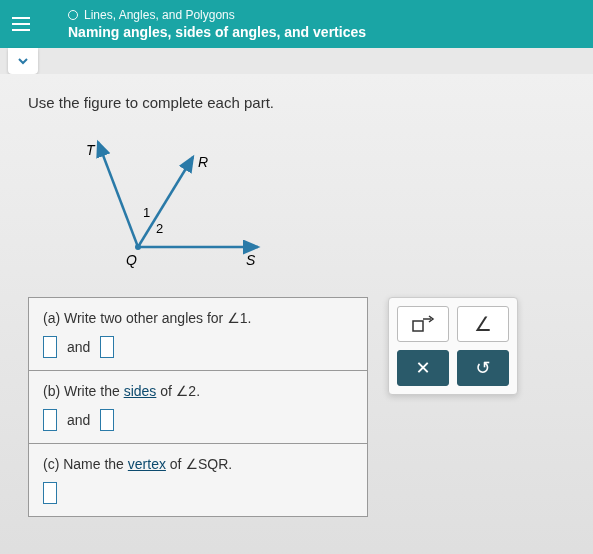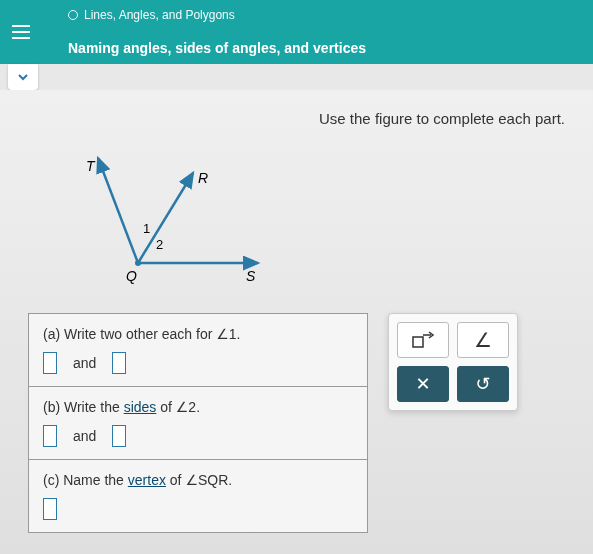--- a/index.html
+++ b/index.html
@@ -41,60 +41,60 @@
       align-items: center;
       gap: 6px;
       opacity: 0.95;
     }
     .circle-icon {
       width: 10px;
       height: 10px;
       border: 1.5px solid white;
       border-radius: 50%;
     }
-    .title { font-size: 14px; font-weight: bold; margin-top: 18px; }
+    .title { font-size: 14px; font-weight: bold; margin-top: 2px; }
     .chevron-tab {
       background: white;
       width: 30px;
       height: 26px;
       display: flex;
       align-items: center;
       justify-content: center;
       border-radius: 0 0 4px 4px;
       margin-left: 8px;
       cursor: pointer;
       box-shadow: 0 1px 3px rgba(0,0,0,0.2);
     }
     .content {
       padding: 20px 28px;
       background: linear-gradient(to bottom, #f0f0f0, #dedede);
       height: calc(100% - 50px);
     }
-    .instruction { font-size: 15px; color: #333; margin-bottom: 16px; text-align: right; }
+    .instruction { font-size: 15px; color: #333; margin-bottom: 16px; }
     .figure-area {
       width: 240px;
       height: 150px;
       position: relative;
       margin-left: 20px;
       margin-bottom: 20px;
     }
     .main-row { display: flex; gap: 20px; align-items: flex-start; }
     .question-box {
       border: 1px solid #999;
       background: #f5f5f5;
       width: 340px;
     }
     .question-part {
       border-bottom: 1px solid #999;
       padding: 12px 14px;
       font-size: 14px;
       color: #333;
     }
     .question-part:last-child { border-bottom: none; }
-    .answer-row { margin-top: 10px; display: flex; align-items: center; gap: 16px; }
+    .answer-row { margin-top: 10px; display: flex; align-items: center; gap: 10px; }
     .input-box {
       width: 14px;
       height: 22px;
       border: 1px solid #2a7aa8;
       background: white;
       display: inline-block;
     }
     .link { color: #0c4a6e; text-decoration: underline; }
     .tool-panel {
       background: #fafafa;
@@ -172,21 +172,21 @@
       <text x="78" y="138" font-style="italic" font-size="14">Q</text>
       <text x="198" y="138" font-style="italic" font-size="14">S</text>
       <text x="95" y="90" font-size="13">1</text>
       <text x="108" y="106" font-size="13">2</text>
     </svg>
   </div>
 
   <div class="main-row">
     <div class="question-box">
       <div class="question-part">
-        <span>(a) Write two other each for </span><span>∠1</span><span>.</span>
+        <span>(a) Write two other angles for </span><span>∠1</span><span>.</span>
         <div class="answer-row">
           <span class="input-box"></span>
           <span>and</span>
           <span class="input-box"></span>
         </div>
       </div>
       <div class="question-part">
         <span>(b) Write the </span><span class="link">sides</span><span> of </span><span>∠2</span><span>.</span>
         <div class="answer-row">
           <span class="input-box"></span>

